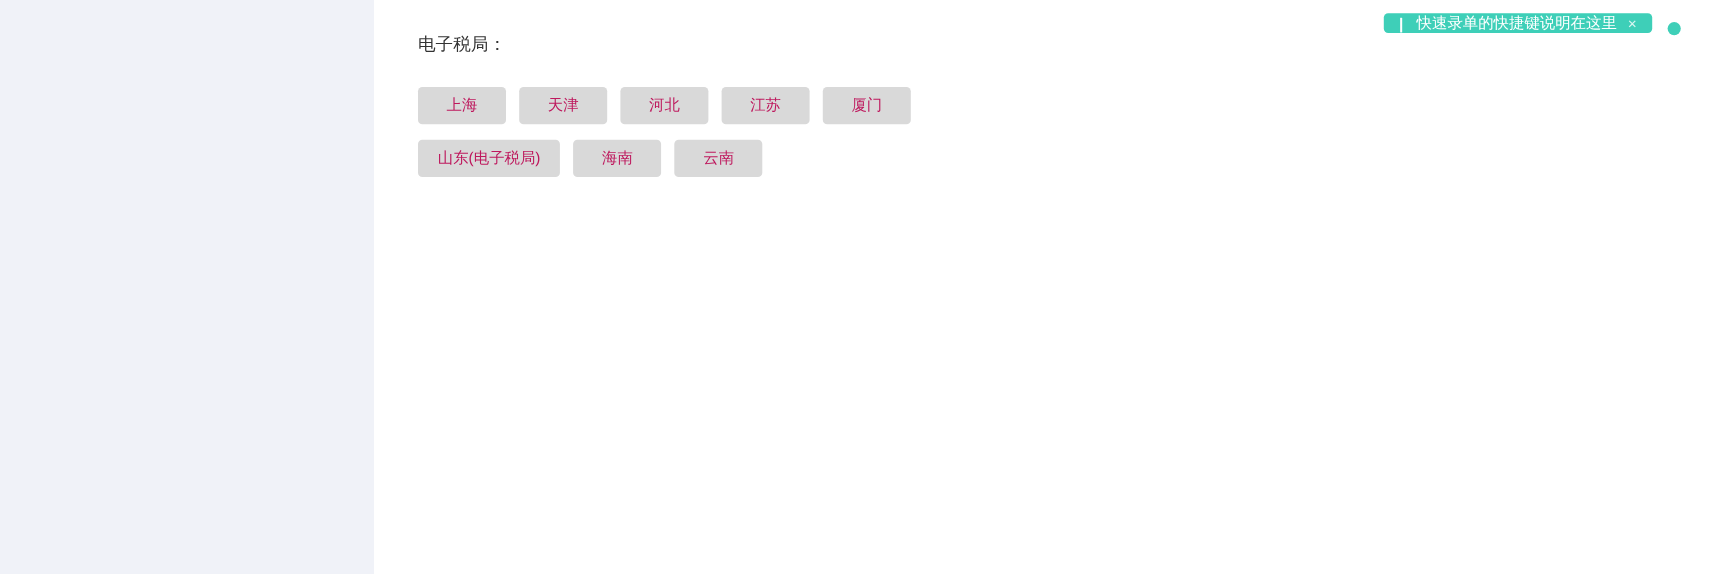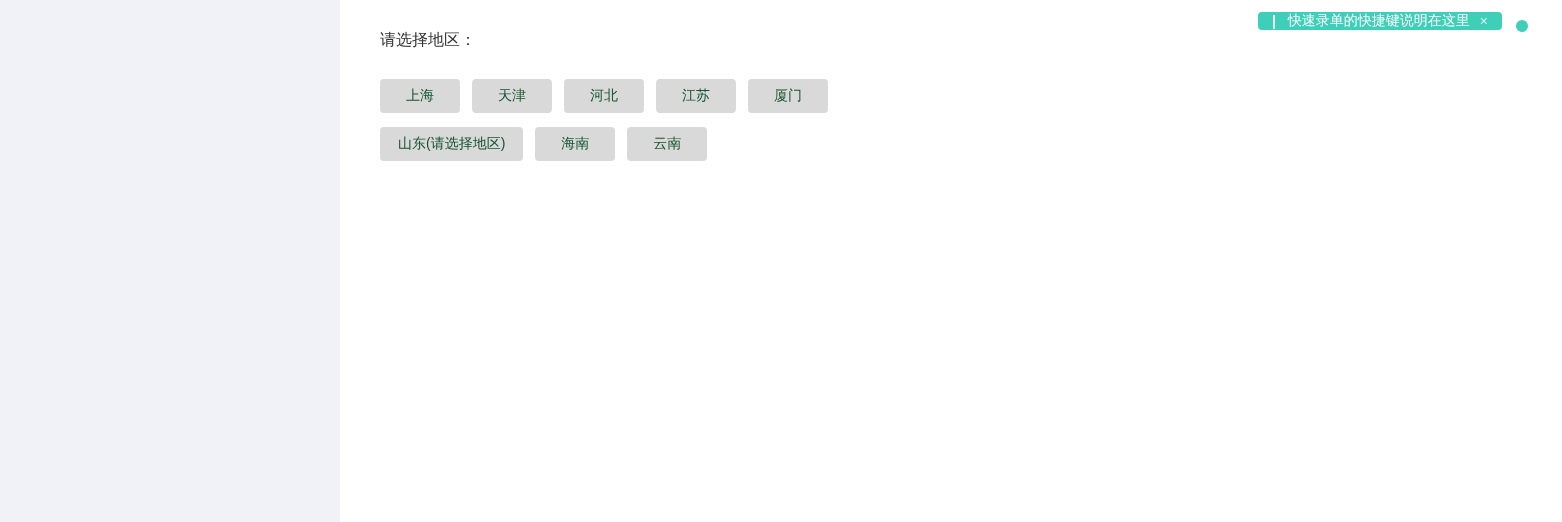--- a/index.html
+++ b/index.html
@@ -49,21 +49,21 @@
       gap: 12px;
       margin-bottom: 14px;
       align-items: center;
     }
 
     .region-btn {
       padding: 8px 18px;
       background: #d9d9d9;
       border: none;
       border-radius: 4px;
-      color: #14532d;
+      color: #be185d;
       font-size: 14px;
       cursor: pointer;
       white-space: nowrap;
       min-width: 80px;
       text-align: center;
     }
 
     
     .tooltip-banner {
       position: absolute;
@@ -103,31 +103,31 @@
       background: #3ecfb8;
       border-radius: 50%;
     }
   </style>
 </head>
 <body>
 
 <div class="left-sidebar"></div>
 
 <div class="main-content">
-  <div class="page-title">请选择地区：</div>
+  <div class="page-title">电子税局：</div>
 
   <div class="region-buttons-row" id="row1">
       <button class="region-btn">上海</button>
       <button class="region-btn">天津</button>
       <button class="region-btn">河北</button>
       <button class="region-btn">江苏</button>
       <button class="region-btn">厦门</button>
     </div>
   <div class="region-buttons-row" id="row2">
-      <button class="region-btn">山东(请选择地区)</button>
+      <button class="region-btn">山东(电子税局)</button>
       <button class="region-btn">海南</button>
       <button class="region-btn">云南</button>
     </div>
 </div>
 
 <div class="tooltip-banner">
   <span>快速录单的快捷键说明在这里</span>
   <span class="tooltip-close">×</span>
 </div>
 <div class="tooltip-dot"></div>

